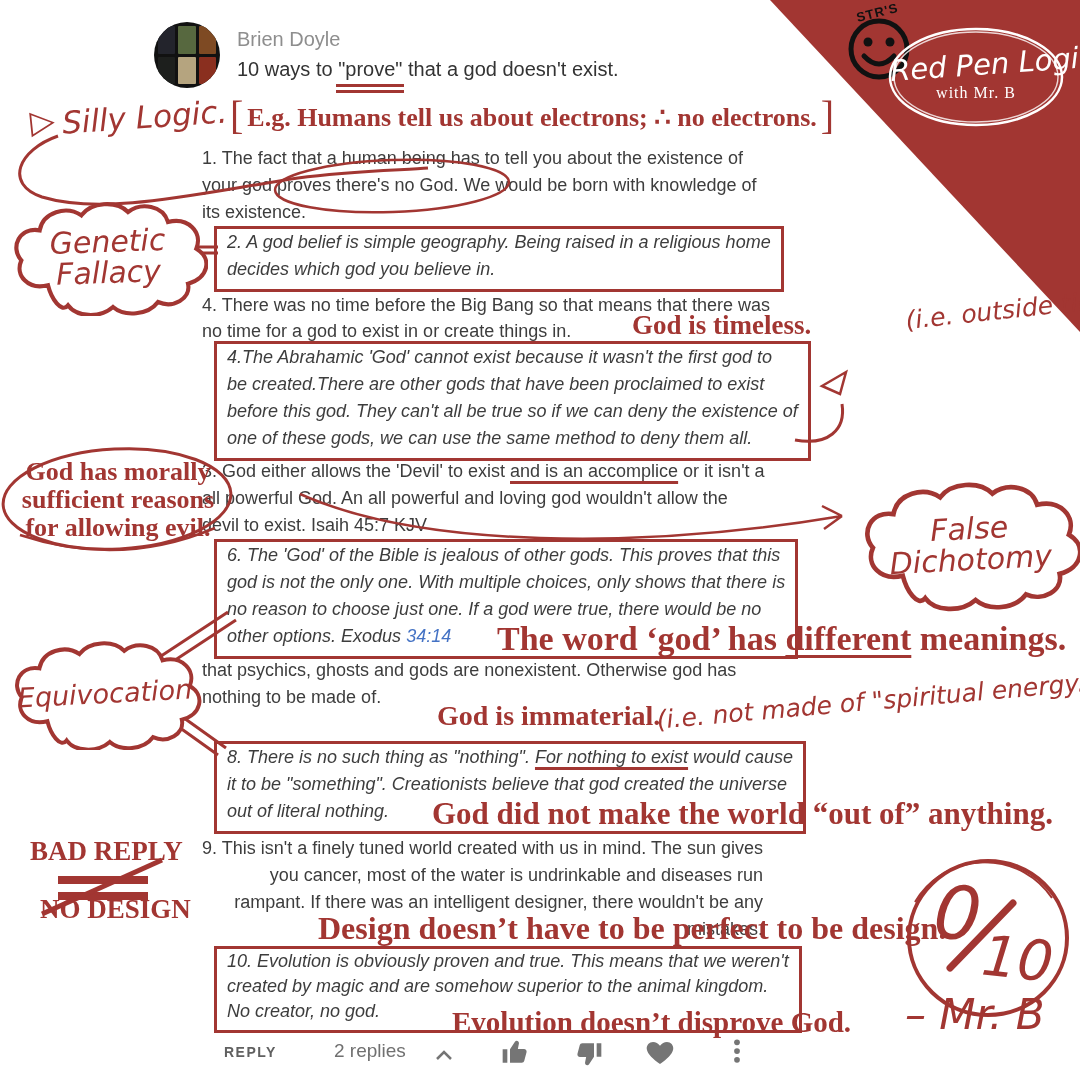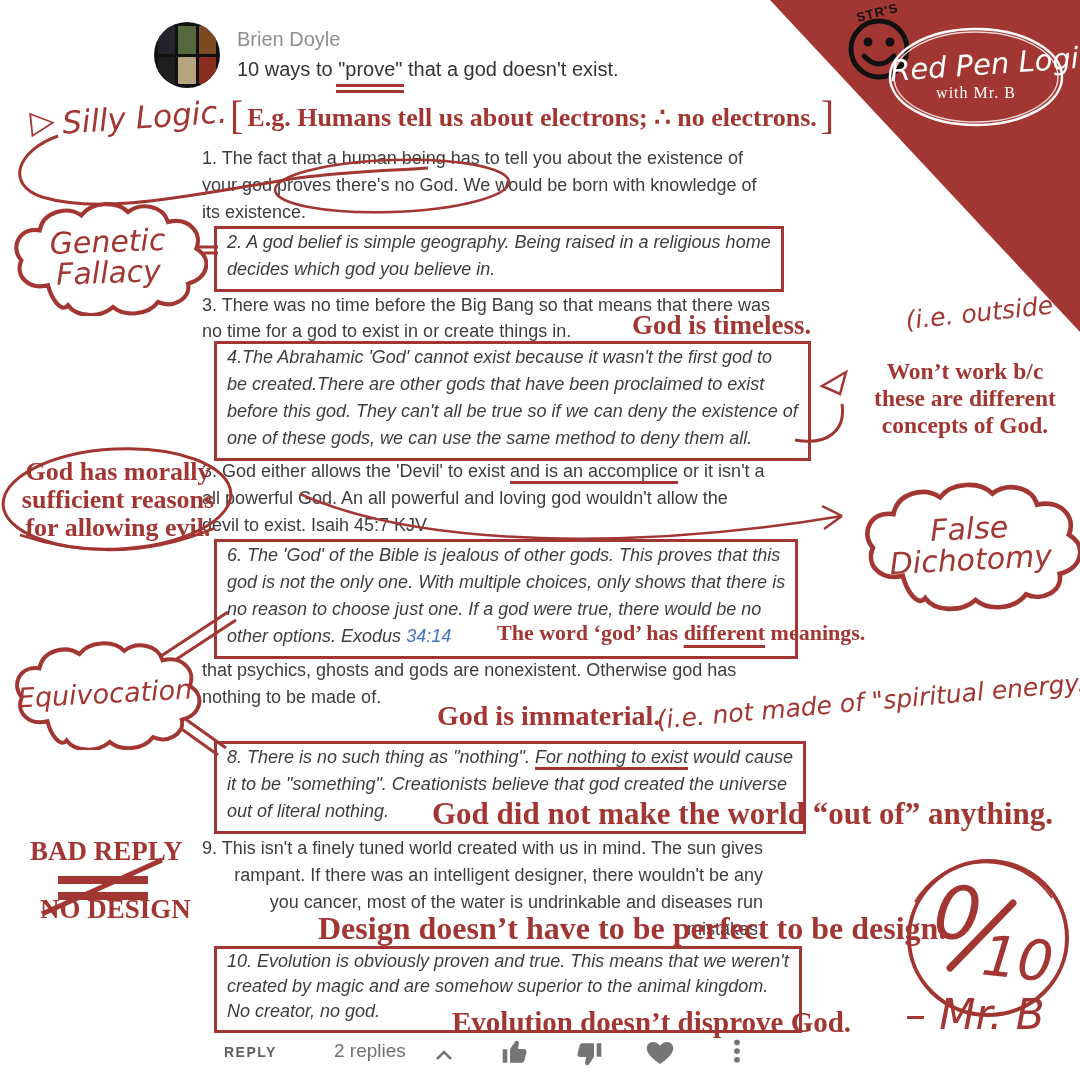--- a/index.html
+++ b/index.html
@@ -103,21 +103,21 @@
   <div class="item" style="left:202px;top:145px;">
       <div class="ln"><span>1. The fact that a human being has to tell you about the existence of</span></div>
       <div class="ln"><span>your god proves there's no God. We would be born with knowledge of</span></div>
       <div class="ln"><span>its existence.</span></div>
     </div>
   <div class="item box" style="left:214px;top:226px;">
       <div class="ln"><span>2. A god belief is simple geography. Being raised in a religious home</span></div>
       <div class="ln"><span>decides which god you believe in.</span></div>
     </div>
   <div class="item" style="left:202px;top:292px;line-height:26px;">
-      <div class="ln"><span>3. There was no time before the Big Bang so that means that there was</span></div>
+      <div class="ln"><span>4. There was no time before the Big Bang so that means that there was</span></div>
       <div class="ln"><span>no time for a god to exist in or create things in.</span></div>
     </div>
   <div class="item box" style="left:214px;top:341px;">
       <div class="ln"><span>4.The Abrahamic 'God' cannot exist because it wasn't the first god to</span></div>
       <div class="ln"><span>be created.There are other gods that have been proclaimed to exist</span></div>
       <div class="ln"><span>before this god. They can't all be true so if we can deny the existence of</span></div>
       <div class="ln"><span>one of these gods, we can use the same method to deny them all.</span></div>
     </div>
   <div class="item" style="left:202px;top:458px;">
       <div class="ln"><span>3. God either allows the 'Devil' to exist </span><span class="u">and is an accomplice</span><span> or it isn't a</span></div>
@@ -134,35 +134,34 @@
       <div class="ln"><span>that psychics, ghosts and gods are nonexistent. Otherwise god has</span></div>
       <div class="ln"><span>nothing to be made of.</span></div>
     </div>
   <div class="item box" style="left:214px;top:741px;">
       <div class="ln"><span>8. There is no such thing as "nothing". </span><span class="u">For nothing to exist</span><span> would cause</span></div>
       <div class="ln"><span>it to be "something". Creationists believe that god created the universe</span></div>
       <div class="ln"><span>out of literal nothing.</span></div>
     </div>
   <div class="item" style="left:202px;top:835px;text-align:right;">
       <div class="ln"><span>9. This isn't a finely tuned world created with us in mind. The sun gives</span></div>
+      <div class="ln"><span>you cancer, most of the water is undrinkable and diseases run</span></div>
       <div class="ln"><span>rampant. If there was an intelligent designer, there wouldn't be any</span></div>
-      <div class="ln"><span>you cancer, most of the water is undrinkable and diseases run</span></div>
       <div class="ln"><span>mistakes.</span></div>
     </div>
   <div class="item box tight" style="left:214px;top:946px;">
       <div class="ln"><span>10. Evolution is obviously proven and true. This means that we weren't</span></div>
       <div class="ln"><span>created by magic and are somehow superior to the animal kingdom.</span></div>
       <div class="ln"><span>No creator, no god.</span></div>
     </div>
 
   <div class="abs serif" style="left:632px;top:310px;font-size:27px;">God is timeless.</div>
   <div class="abs hand" style="left:905px;top:294px;font-size:25px;transform:rotate(-6deg);white-space:nowrap;">(i.e. outside time.)</div>
-  <div class="abs serif center" style="left:850px;top:358px;width:230px;font-size:23.5px;line-height:27px;">Won’t work b/c<br>these are different<br>concepts of God.</div>
   <div class="abs serif center" style="left:2px;top:458px;width:232px;font-size:26px;line-height:28px;">God has morally<br>sufficient reasons<br>for allowing evil.</div>
-  <div class="abs serif" style="left:497px;top:620px;font-size:22px;">
+  <div class="abs serif" style="left:497px;top:620px;font-size:34px;">
       <div class="ln"><span>The word ‘god’ has </span><span class="u2">different</span><span> meanings.</span></div>
     </div>
   <div class="abs serif" style="left:437px;top:700px;font-size:28px;">God is immaterial.</div>
   <div class="abs hand" style="left:656px;top:686px;font-size:25px;transform:rotate(-5deg);white-space:nowrap;">(i.e. not made of "spiritual energy.")</div>
   <div class="abs serif" style="left:432px;top:796px;font-size:31px;">God did not make the world “out of” anything.</div>
   <div class="abs serif" style="left:318px;top:910px;font-size:32px;">Design doesn’t have to be perfect to be design.</div>
   <div class="abs serif" style="left:30px;top:836px;font-size:27px;">BAD REPLY</div>
   <div class="abs serif" style="left:40px;top:894px;font-size:27px;">NO DESIGN</div>
   <div class="abs serif" style="left:452px;top:1006px;font-size:29px;">Evolution doesn’t disprove God.</div>
 

